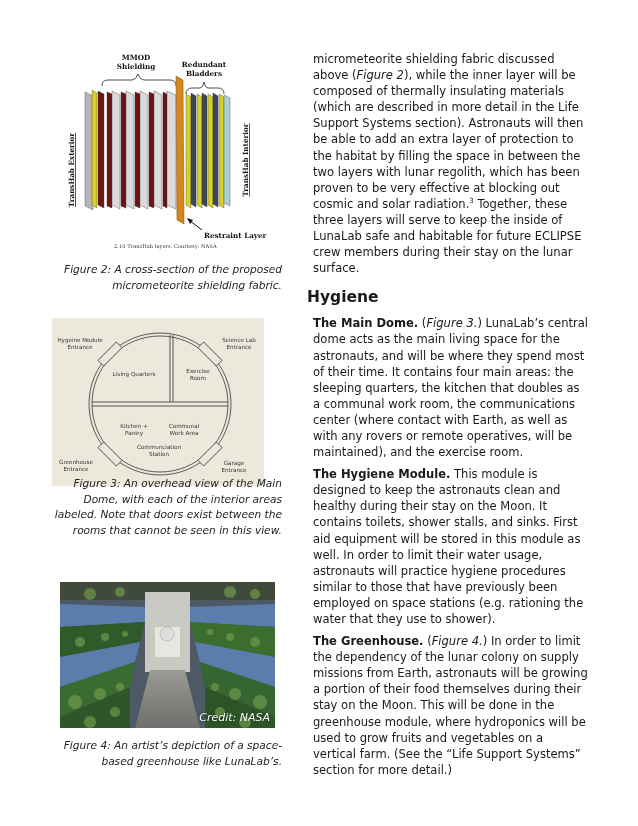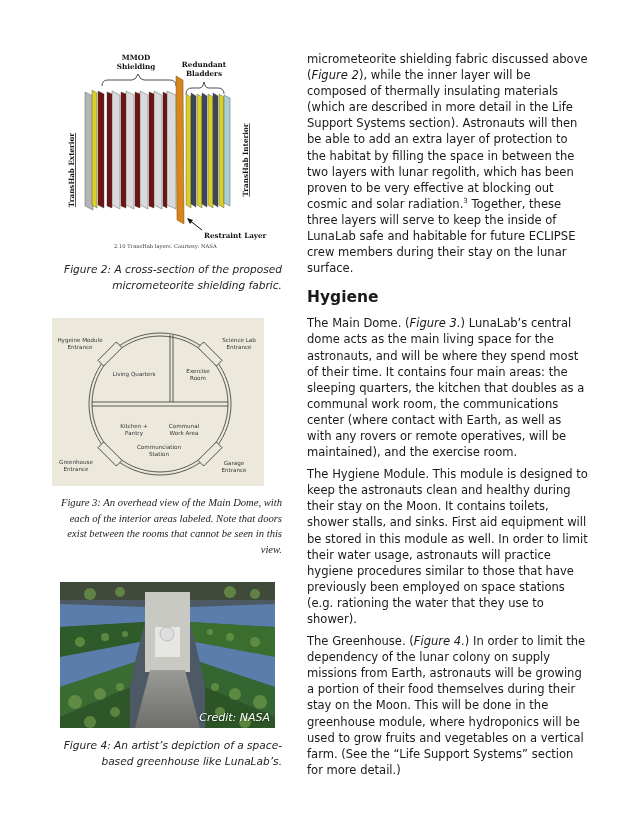--- a/index.html
+++ b/index.html
@@ -36,25 +36,25 @@
     font-style: italic; font-size: 11px; font-family: "DejaVu Sans", sans-serif;
     text-shadow: 0 0 2px rgba(0,0,0,0.6);
   }
 
   
   .col-right {
     position: absolute; left: 307px; top: 51px; width: 282px;
     font-size: 11.55px; line-height: 16.1px; color: #1a1a1a;
     font-family: "DejaVu Sans", sans-serif;
   }
-  .col-right p { margin: 0 0 6px 0; }
+  .col-right p { margin: 0 0 6px 6px; }
   .col-right h2 {
     font-size: 15.5px; font-weight: bold; margin: 11px 0 8px 0; line-height: 20px;
   }
-  .col-right b { font-weight: normal; }
+  .col-right b { font-weight: bold; }
   sup { font-size: 7px; line-height: 0; vertical-align: 5px; }
 </style>
 </head>
 <body>
 
 <div class="page">
 
   <div class="fig" id="fig2">
     <svg viewBox="0 0 225 215">
 
@@ -137,21 +137,21 @@
       <text class="f3-text" x="132" y="110" text-anchor="middle">Communal</text>
       <text class="f3-text" x="132" y="117" text-anchor="middle">Work Area</text>
       <text class="f3-text" x="107" y="131" text-anchor="middle">Communciation</text>
       <text class="f3-text" x="107" y="138" text-anchor="middle">Station</text>
       <text class="f3-text" x="24" y="146" text-anchor="middle">Greenhouse</text>
       <text class="f3-text" x="24" y="153" text-anchor="middle">Entrance</text>
       <text class="f3-text" x="182" y="147" text-anchor="middle">Garage</text>
       <text class="f3-text" x="182" y="154" text-anchor="middle">Entrance</text>
     </svg>
   </div>
-  <div class="caption" style="left:48px; top:495px; width:234px;font-family:Liberation Serif, serif;">Figure 3: An overhead view of the Main Dome, with each of the interior areas labeled. Note that doors exist between the rooms that cannot be seen in this view.</div>
+  <div class="caption" style="left:48px; top:476px; width:234px;">Figure 3: An overhead view of the Main Dome, with each of the interior areas labeled. Note that doors exist between the rooms that cannot be seen in this view.</div>
 
   <div class="fig" id="fig4">
     <svg viewBox="0 0 215 146" preserveAspectRatio="none">
       <defs>
         <linearGradient id="floorG" x1="0" y1="0" x2="0" y2="1">
           <stop offset="0" stop-color="#9a9a96"></stop>
           <stop offset="1" stop-color="#6e6e6c"></stop>
         </linearGradient>
       </defs>
       <rect width="215" height="146" fill="#4d5a66"></rect>

